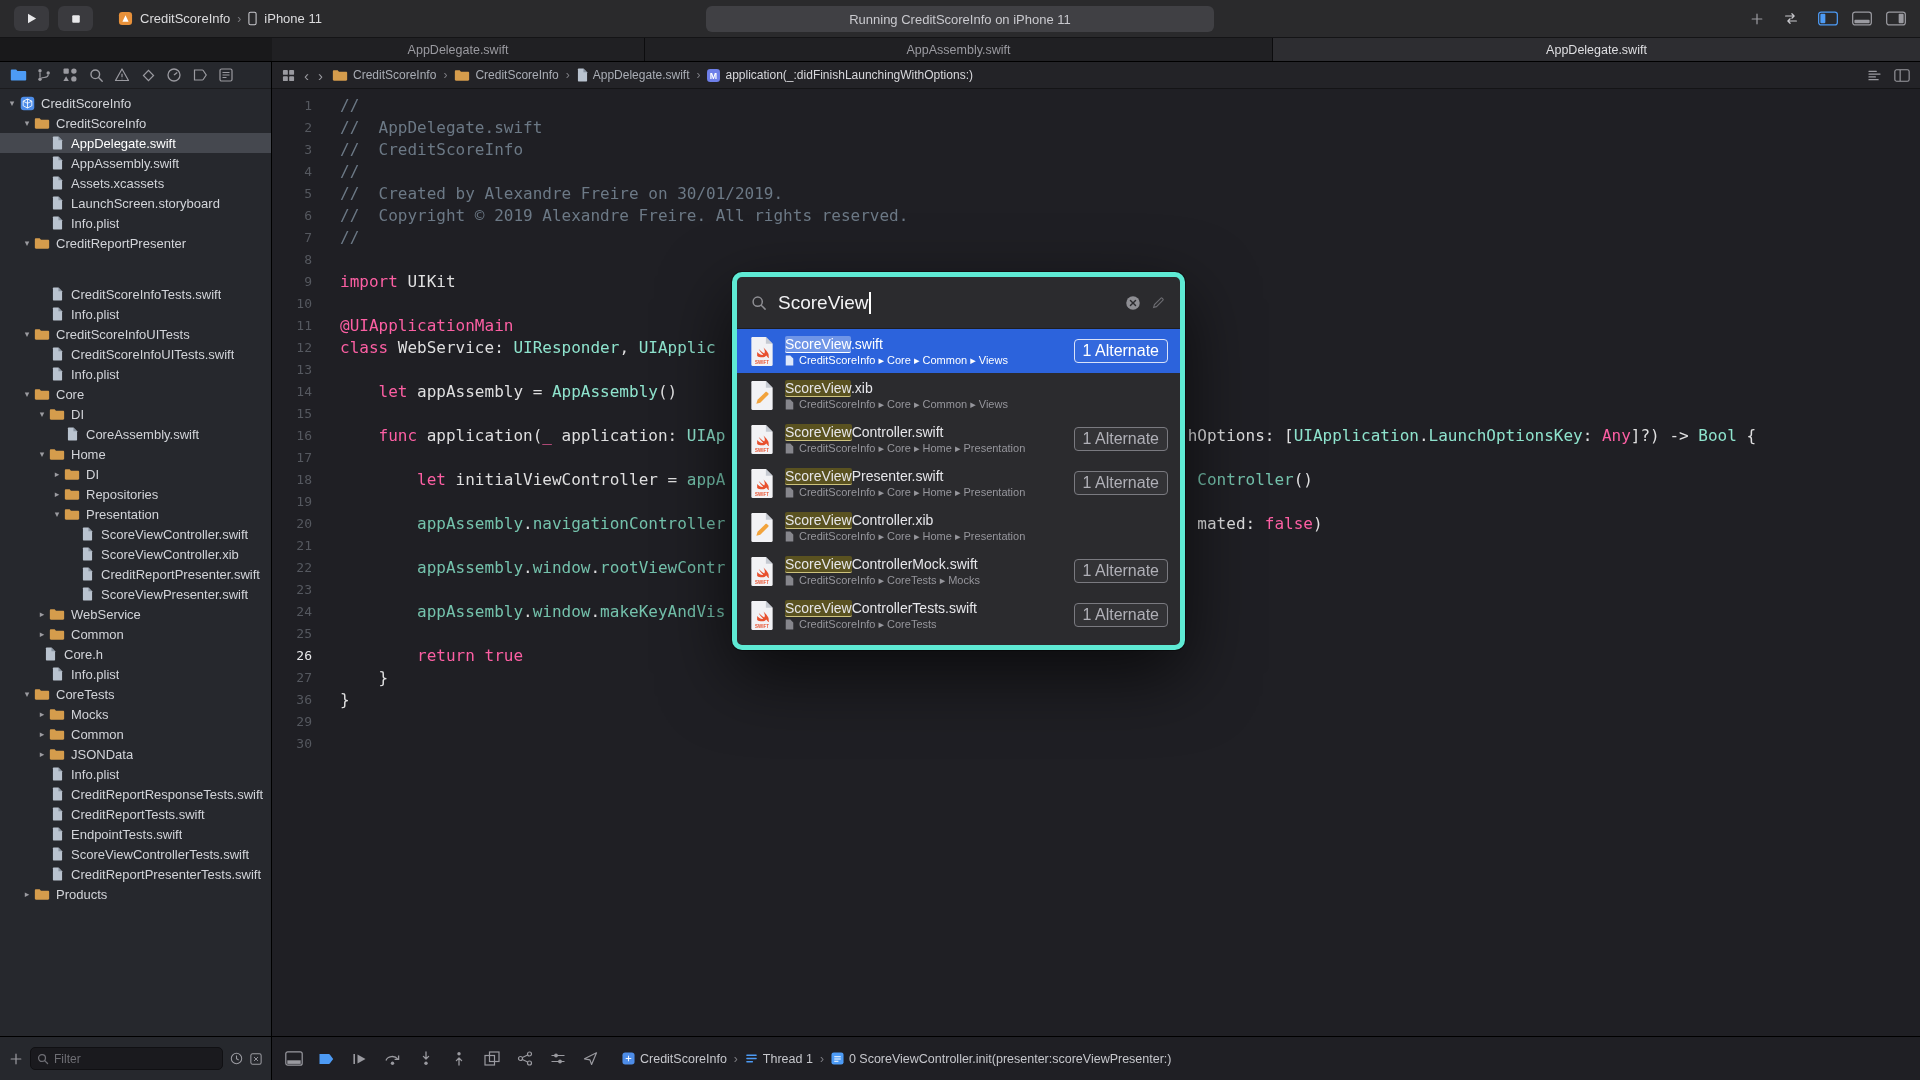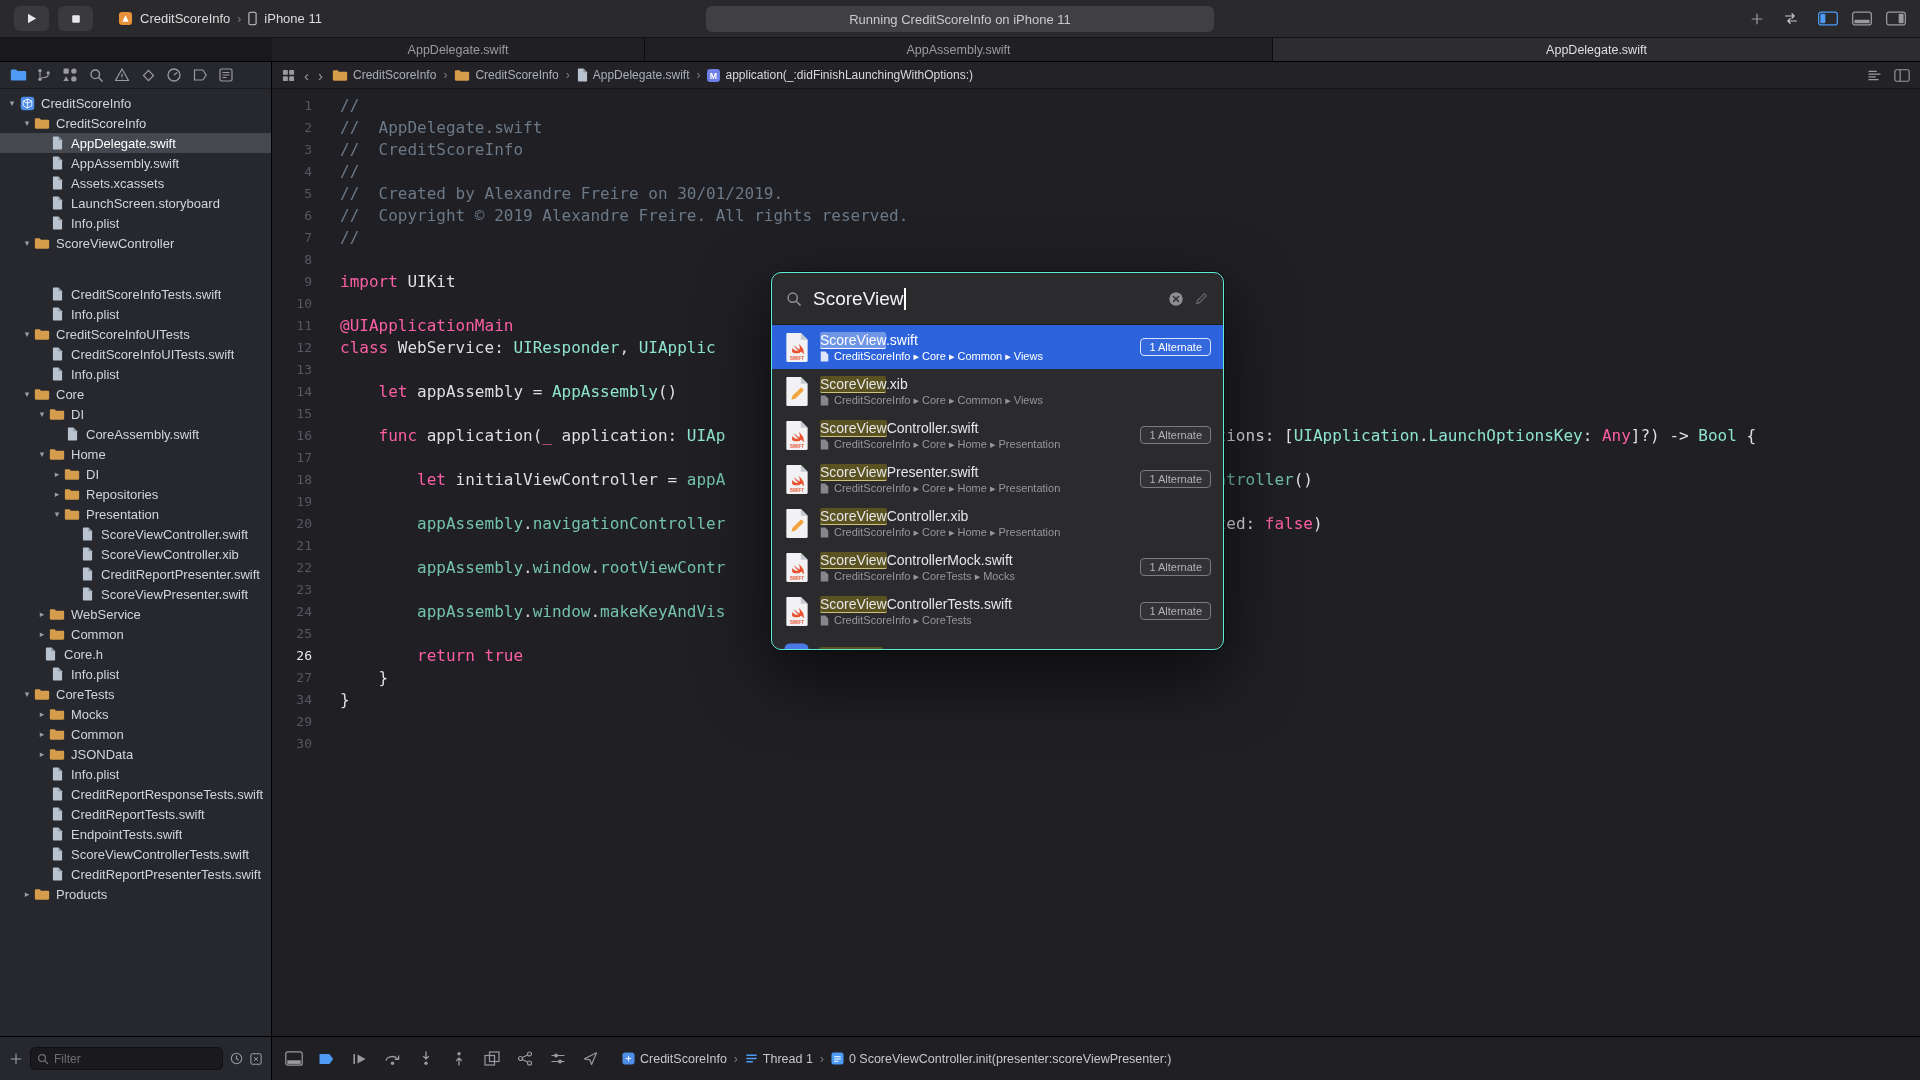--- a/index.html
+++ b/index.html
@@ -63,34 +63,34 @@
 
   
   .debugbar{height:44px;border-top:1px solid #000;display:grid;grid-template-columns:272px 1fr;background:#1F1F24}
   .db-left{background:#26282D;border-right:1px solid #000;display:flex;align-items:center;gap:7px;padding:0 9px;color:#9A9AA0}
   .filter-field{flex:1;height:23px;background:#1A1A1E;border:1px solid #101013;border-radius:5px;display:flex;align-items:center;gap:5px;padding:0 6px;color:#6E6E74;font-size:12px}
   .db-right{display:flex;align-items:center;gap:14px;padding:0 12px}
   .dicon{width:19px;height:17px;color:#9A9AA0}
   .db-crumbs{display:flex;align-items:center;gap:7px;font-size:12.5px;color:#C6C7CC;margin-left:8px;white-space:nowrap}
 
   
-  .openquickly{position:absolute;left:771px;top:272px;width:453px;height:378px;background:#2B2B2E;border:1px solid #5eead4;border-radius:10px;box-shadow:0 25px 70px rgba(0,0,0,.65),0 0 0 1px rgba(0,0,0,.4);overflow:hidden;z-index:10}
+  .openquickly{position:absolute;left:732px;top:272px;width:453px;height:378px;background:#2B2B2E;border:5px solid #5eead4;border-radius:10px;box-shadow:0 25px 70px rgba(0,0,0,.65),0 0 0 1px rgba(0,0,0,.4);overflow:hidden;z-index:10}
   .oq-search{height:52px;display:flex;align-items:center;gap:11px;padding:0 14px;border-bottom:1px solid #1E1E21;color:#8E8E93}
   .oq-query{font-size:19px;color:#F2F2F4;display:flex;align-items:center;flex:1}
   .caret{display:inline-block;width:1.5px;height:22px;background:#FFF;margin-left:1px}
   .oq-results{overflow:hidden}
   .oq-row{height:44px;display:flex;align-items:center;padding:0 12px;gap:10px}
   .oq-row.selected{background:#2C63DC}
   .oq-text{display:flex;flex-direction:column;justify-content:center;min-width:0}
   .oq-title{font-size:14px;color:#E6E6EA;line-height:17px;white-space:nowrap}
   .oq-sub{display:flex;align-items:center;gap:5px;font-size:11px;color:#96969C;line-height:13px;margin-top:1px;white-space:nowrap}
   .oq-row.selected .oq-title,.oq-row.selected .oq-sub{color:#FFF}
   .match{background:#5A5220;border-bottom:1px solid #CDC27C;border-radius:2px}
   .oq-row.selected .match{background:rgba(255,255,255,.32);border-bottom-color:#FFF}
-  .badge{margin-left:auto;font-size:11px;color:#B0B0B7;border:1px solid #7A7A80;border-radius:4px;padding:2px 8px;background:rgba(255,255,255,.04)}
+  .badge{margin-left:auto;font-size:16px;color:#B0B0B7;border:1px solid #7A7A80;border-radius:4px;padding:2px 8px;background:rgba(255,255,255,.04)}
   .oq-row.selected .badge{color:#FFF;border-color:#D9E2F9}
 </style>
 </head>
 <body>
 
 <div class="window">
 
   <header class="toolbar">
     <div class="tb-left">
       <button class="tb-btn">
@@ -308,21 +308,21 @@
             </span>
             <span class="tlabel">Info.plist</span>
           </div>
           <div class="trow" style="padding-left: 21px;">
             <span class="arrow">▾</span>
             <span class="ticon" data-icon="folder">
               <svg viewBox="0 0 17 14" width="16" height="13">
                 <path d="M.8 2.6c0-.7.5-1.2 1.2-1.2h3.6c.3 0 .6.1.8.4l1 1.1h7.6c.7 0 1.2.5 1.2 1.2v7.3c0 .7-.5 1.2-1.2 1.2H2c-.7 0-1.2-.5-1.2-1.2z" fill="#D59C4C"></path>
               </svg>
             </span>
-            <span class="tlabel">ScoreViewController</span>
+            <span class="tlabel">CreditReportPresenter</span>
           </div>
           <div class="trow" style="padding-left: 36px; margin-top: 31px;">
             <span class="arrow"></span>
             <span class="ticon" data-icon="doc">
               <svg viewBox="0 0 12 15" width="11" height="14">
                 <path d="M1 1.2C1 .8 1.3.5 1.7.5H7l4 3.9v9.4c0 .4-.3.7-.7.7H1.7c-.4 0-.7-.3-.7-.7z" fill="#B9C3CF"></path>
                 <path d="M7 .5l4 3.9H7z" fill="#87929F"></path>
               </svg>
             </span>
             <span class="tlabel">CreditScoreInfoTests.swift</span>
@@ -703,21 +703,21 @@
           <div class="cline"><span class="lnum">18</span><span class="ltext"><span class="tok-p">        </span><span class="tok-k">let</span><span class="tok-p"> initialViewController = </span><span class="tok-m">appA</span>                                                 <span class="tok-m">Controller</span><span class="tok-p">()</span></span></div>
           <div class="cline"><span class="lnum">19</span><span class="ltext"></span></div>
           <div class="cline"><span class="lnum">20</span><span class="ltext"><span class="tok-p">        </span><span class="tok-m">appAssembly</span><span class="tok-p">.</span><span class="tok-m">navigationController</span>                                                 <span class="tok-p">mated: </span><span class="tok-k">false</span><span class="tok-p">)</span></span></div>
           <div class="cline"><span class="lnum">21</span><span class="ltext"></span></div>
           <div class="cline"><span class="lnum">22</span><span class="ltext"><span class="tok-p">        </span><span class="tok-m">appAssembly</span><span class="tok-p">.</span><span class="tok-m">window</span><span class="tok-p">.</span><span class="tok-m">rootViewContr</span></span></div>
           <div class="cline"><span class="lnum">23</span><span class="ltext"></span></div>
           <div class="cline"><span class="lnum">24</span><span class="ltext"><span class="tok-p">        </span><span class="tok-m">appAssembly</span><span class="tok-p">.</span><span class="tok-m">window</span><span class="tok-p">.</span><span class="tok-m">makeKeyAndVis</span></span></div>
           <div class="cline"><span class="lnum">25</span><span class="ltext"></span></div>
           <div class="cline cur"><span class="lnum">26</span><span class="ltext"><span class="tok-p">        </span><span class="tok-k">return</span><span class="tok-p"> </span><span class="tok-k">true</span></span></div>
           <div class="cline"><span class="lnum">27</span><span class="ltext"><span class="tok-p">    }</span></span></div>
-          <div class="cline"><span class="lnum">34</span><span class="ltext"><span class="tok-p">}</span></span></div>
+          <div class="cline"><span class="lnum">36</span><span class="ltext"><span class="tok-p">}</span></span></div>
           <div class="cline"><span class="lnum">29</span><span class="ltext"></span></div>
           <div class="cline"><span class="lnum">30</span><span class="ltext"></span></div>
         </div>
     </section>
   </div>
 
   <footer class="debugbar">
     <div class="db-left">
       <span data-icon="plus">
           <svg viewBox="0 0 16 16" width="14" height="14">

